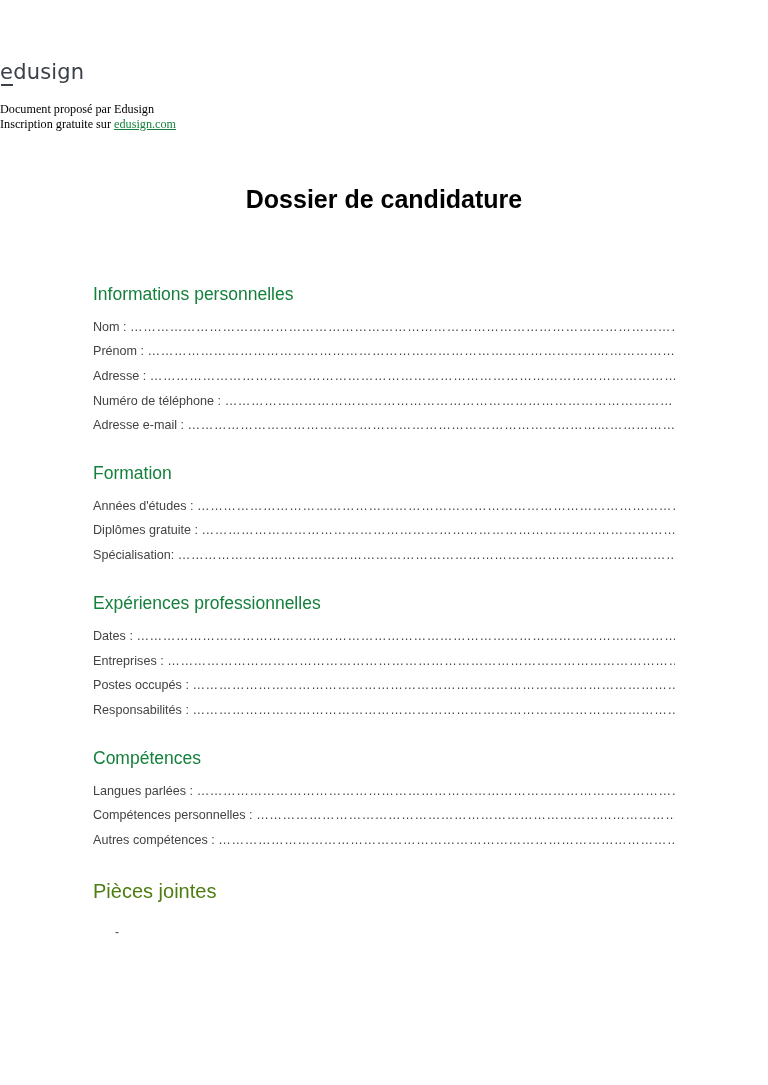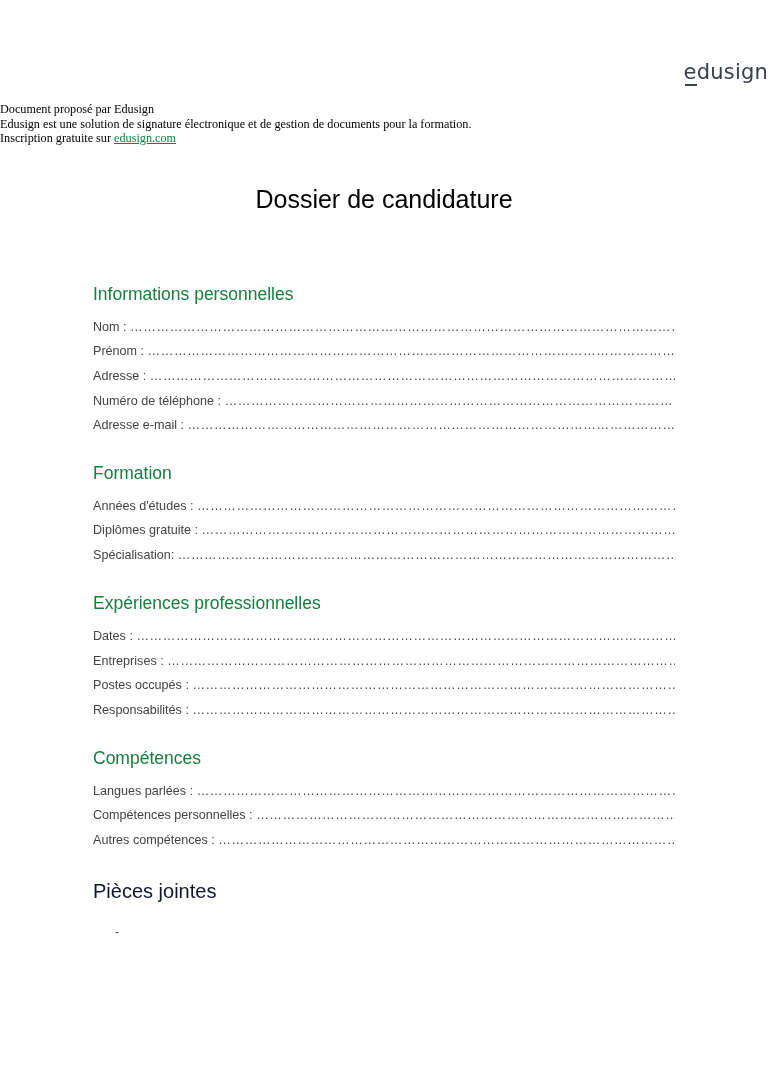--- a/index.html
+++ b/index.html
@@ -1,36 +1,35 @@
 <!DOCTYPE html>
 <html><head>
 <meta charset="utf-8">
 <style>
   html, body { margin: 0; padding: 0; background: #ffffff; }
   body { width: 768px; height: 1085px; position: relative; overflow: hidden; font-family: "Liberation Sans", sans-serif; color: #000; }
-  .logo { position: absolute; top: 60px; left: 0; width: 768px; text-align: right; font-family: "DejaVu Sans", sans-serif; font-size: 21px; color: #3a4048; letter-spacing: 0.2px; }
+  .logo { position: absolute; top: 60px; left: 0; width: 768px; text-align: left; font-family: "DejaVu Sans", sans-serif; font-size: 21px; color: #3a4048; letter-spacing: 0.2px; }
   .logo .e { position: relative; display: inline-block; }
   .logo .e::after { content: ""; position: absolute; left: 1px; right: 0; bottom: -2px; height: 2px; background: #3a4048; }
   .intro { position: absolute; top: 102px; left: 0; width: 768px; font-family: "Liberation Serif", serif; font-size: 12.2px; line-height: 14.5px; color: #000; }
   .intro a { color: #15803d; text-decoration: underline; }
-  .title { position: absolute; top: 185px; left: 0; width: 768px; text-align: center; font-size: 25px; color: #000; }
+  .title { position: absolute; top: 185px; left: 0; width: 768px; text-align: center; font-size: 25px; color: #000; font-weight: bold; }
   .section-h { position: absolute; left: 93px; font-size: 17.5px; color: #15803d; }
-  .section-h.dark { color: #0f172a; font-size: 20px; }
+  .section-h.dark { color: #4d7c0f; font-size: 20px; }
   .field { position: absolute; left: 93px; width: 582px; font-size: 12.6px; color: #434343; white-space: nowrap; overflow: hidden; }
   .field .dots { letter-spacing: 0.6px; }
   .bullet { position: absolute; left: 115px; top: 925px; font-size: 12px; color: #434343; }
 </style>
 </head>
 <body>
 
 <div class="logo"><span class="e">e</span><span>dusign</span></div>
 
 <div class="intro">
   <div>Document proposé par Edusign</div>
-  <div>Edusign est une solution de signature électronique et de gestion de documents pour la formation.</div>
   <div><span>Inscription gratuite sur </span><a href="#">edusign.com</a></div>
 </div>
 
 <div class="title">Dossier de candidature</div>
 
 <div class="section-h" style="top:284px">Informations personnelles</div>
 <div class="field" style="top:320px"><span>Nom :</span> <span class="dots">……………………………………………………………………………………………………………………………………………………</span></div>
 <div class="field" style="top:344px"><span>Prénom :</span> <span class="dots">……………………………………………………………………………………………………………………………………………………</span></div>
 <div class="field" style="top:369px"><span>Adresse :</span> <span class="dots">……………………………………………………………………………………………………………………………………………………</span></div>
 <div class="field" style="top:394px"><span>Numéro de téléphone :</span> <span class="dots">……………………………………………………………………………………………………………………………………………………</span></div>

